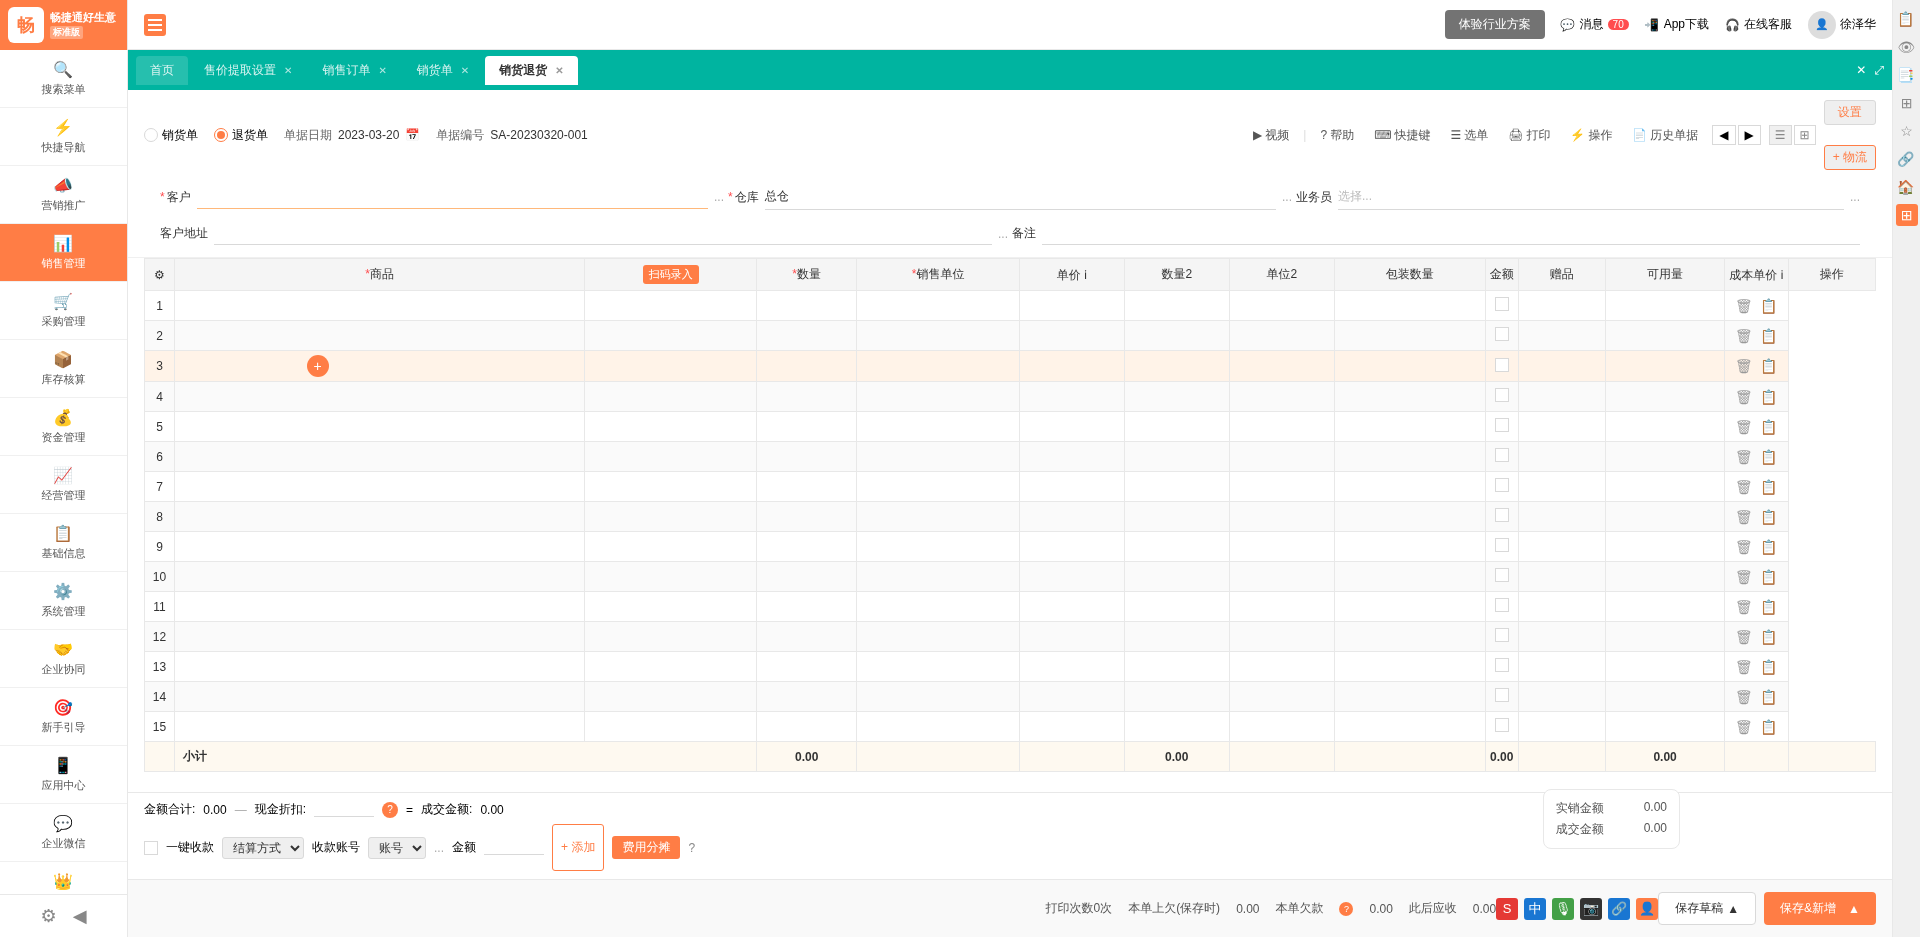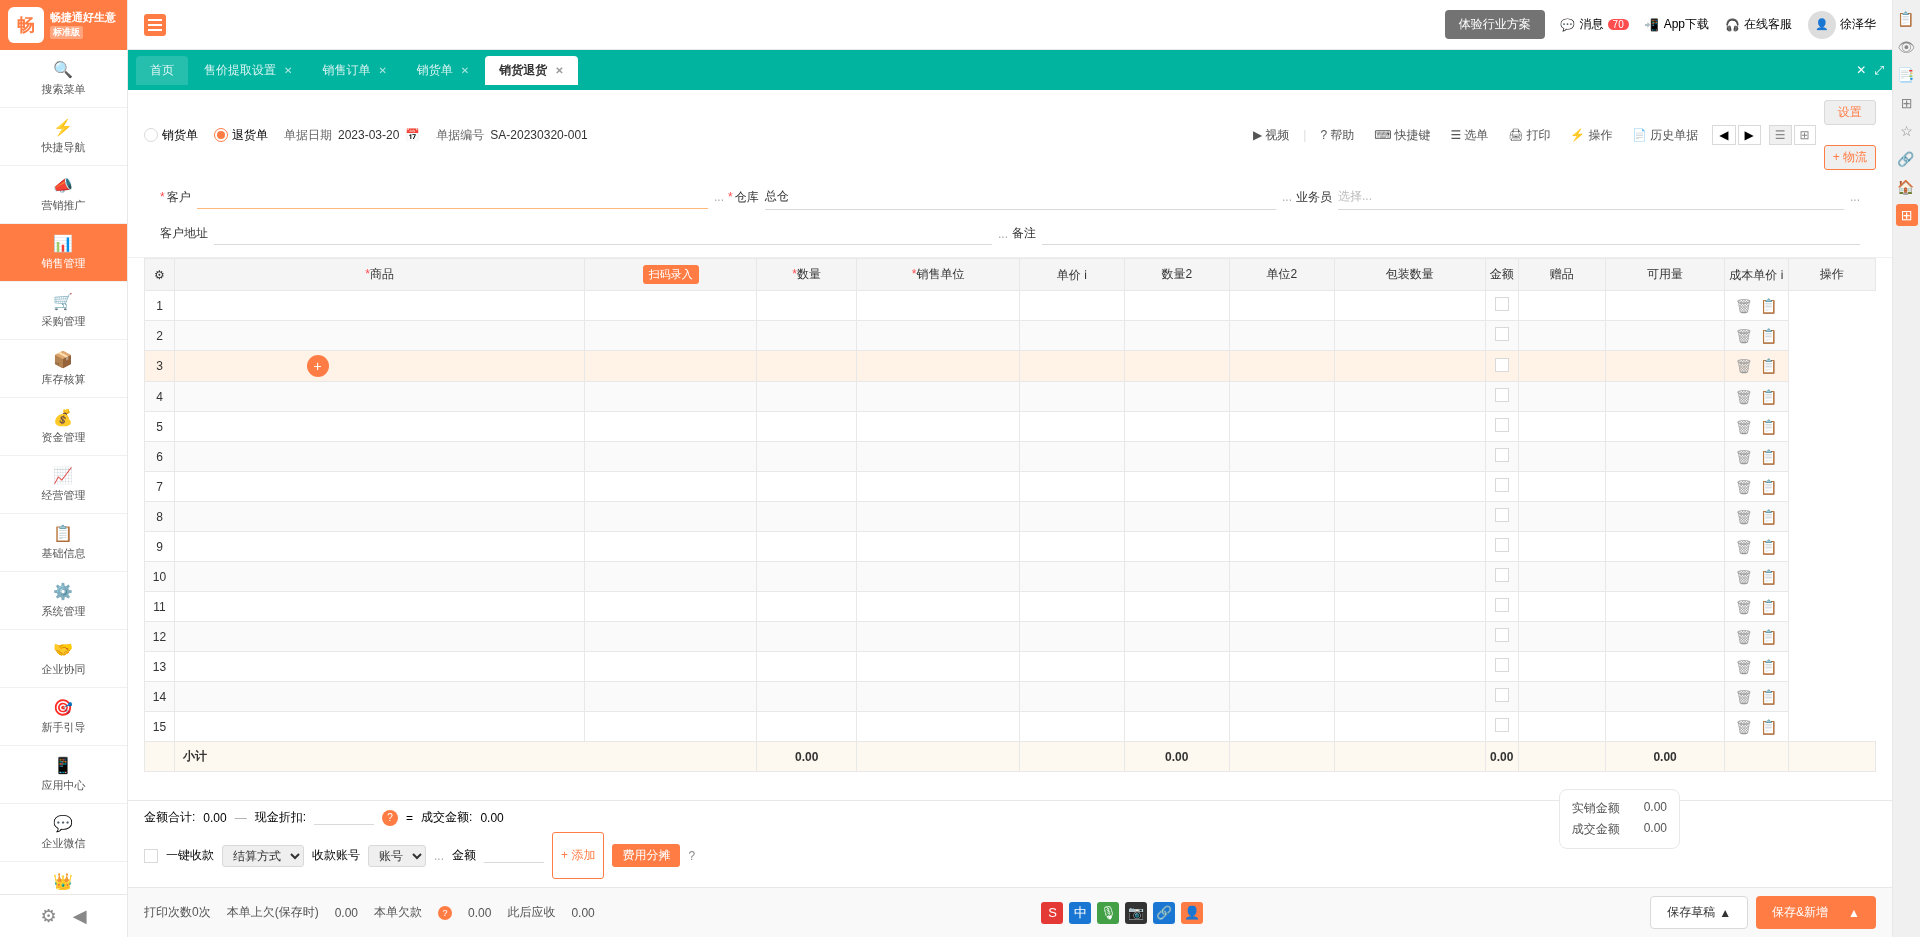--- a/index.html
+++ b/index.html
@@ -86,28 +86,28 @@
     .footer-totals { display: flex; align-items: center; gap: 8px; font-size: 12px; margin-bottom: 6px; }
     .footer-totals .dash { color: #aaa; }
     .footer-payment { display: flex; align-items: center; gap: 8px; font-size: 12px; }
     .payment-checkbox { width: 14px; height: 14px; border: 1px solid #d9d9d9; display: inline-block; }
     .payment-select { border: 1px solid #d9d9d9; border-radius: 3px; padding: 2px 6px; font-size: 12px; color: #333; cursor: pointer; }
     .payment-dots { color: #aaa; }
     .add-fee-btn { background: none; border: 1px solid #ff7d45; color: #ff7d45; border-radius: 3px; padding: 14px 8px; cursor: pointer; font-size: 12px; }
     .fenyong-btn { background: #ff7d45; color: white; border: none; border-radius: 3px; padding: 3px 10px; cursor: pointer; font-size: 12px; }
 
     
-    .bottom-bar { height: 50px; background: #f9f9f9; border-top: 1px solid #e8e8e8; display: flex; align-items: center; justify-content: space-between; padding: 0 16px; }
+    .bottom-bar { height: 58px; background: #f9f9f9; border-top: 1px solid #e8e8e8; display: flex; align-items: center; justify-content: flex-end; padding: 0 16px; }
     .bottom-info { display: flex; align-items: center; gap: 16px; font-size: 12px; color: #555; }
     .bottom-tools { display: flex; align-items: center; gap: 8px; }
     .bottom-tools-icons { display: flex; align-items: center; gap: 6px; }
     .tool-icon { width: 22px; height: 22px; border-radius: 3px; display: flex; align-items: center; justify-content: center; font-size: 13px; cursor: pointer; }
     .bottom-actions { display: flex; align-items: center; gap: 8px; }
     .save-draft-btn { border: 1px solid #d9d9d9; background: white; color: #333; border-radius: 4px; padding: 7px 16px; cursor: pointer; font-size: 12px; display: flex; align-items: center; gap: 4px; }
-    .save-new-btn { background: #ff7d45; color: white; border: none; border-radius: 4px; padding: 8px 16px; cursor: pointer; font-size: 12px; display: flex; align-items: center; gap: 20px; }
+    .save-new-btn { background: #ff7d45; color: white; border: none; border-radius: 4px; padding: 8px 16px; cursor: pointer; font-size: 12px; display: flex; align-items: center; gap: 12px; }
 
     
     .right-sidebar { width: 28px; background: #f0f0f0; display: flex; flex-direction: column; align-items: center; padding: 8px 0; gap: 6px; border-left: 1px solid #e8e8e8; flex-shrink: 0; }
     .right-sidebar-btn { width: 22px; height: 22px; display: flex; align-items: center; justify-content: center; font-size: 14px; color: #888; cursor: pointer; }
     .right-sidebar-btn.active { background: #ff7d45; color: white; border-radius: 3px; }
 
     
     .view-toggle { display: flex; gap: 2px; }
     .view-toggle-btn { border: 1px solid #d9d9d9; background: white; color: #888; padding: 2px 5px; cursor: pointer; font-size: 12px; }
     .view-toggle-btn.active { background: #f0f0f0; }
@@ -687,21 +687,21 @@
           <span style="background:#ff7d45; color:white; border-radius:50%; width:16px; height:16px; display:inline-flex; align-items:center; justify-content:center; font-size:10px; cursor:pointer;">?</span>
           <span>=</span>
           <span>成交金额:</span>
           <span>0.00</span>
 
           <div style="position:absolute; right:240px; bottom:88px; background:white; border:1px solid #e8e8e8; padding:8px 12px; border-radius:8px; font-size:12px;">
             <div style="display:flex; justify-content:space-between; gap:24px; padding:2px 0; color:#555;">
               <span>实销金额</span>
               <span>0.00</span>
             </div>
-            <div style="display:flex; justify-content:space-between; gap:24px; padding:2px 0; color:#555;">
+            <div style="display:flex; justify-content:space-between; gap:40px; padding:2px 0; color:#555;">
               <span>成交金额</span>
               <span>0.00</span>
             </div>
           </div>
         </div>
         <div class="footer-payment">
           <span class="payment-checkbox"></span>
           <span>一键收款</span>
           <select class="payment-select">
             <option>结算方式</option>

